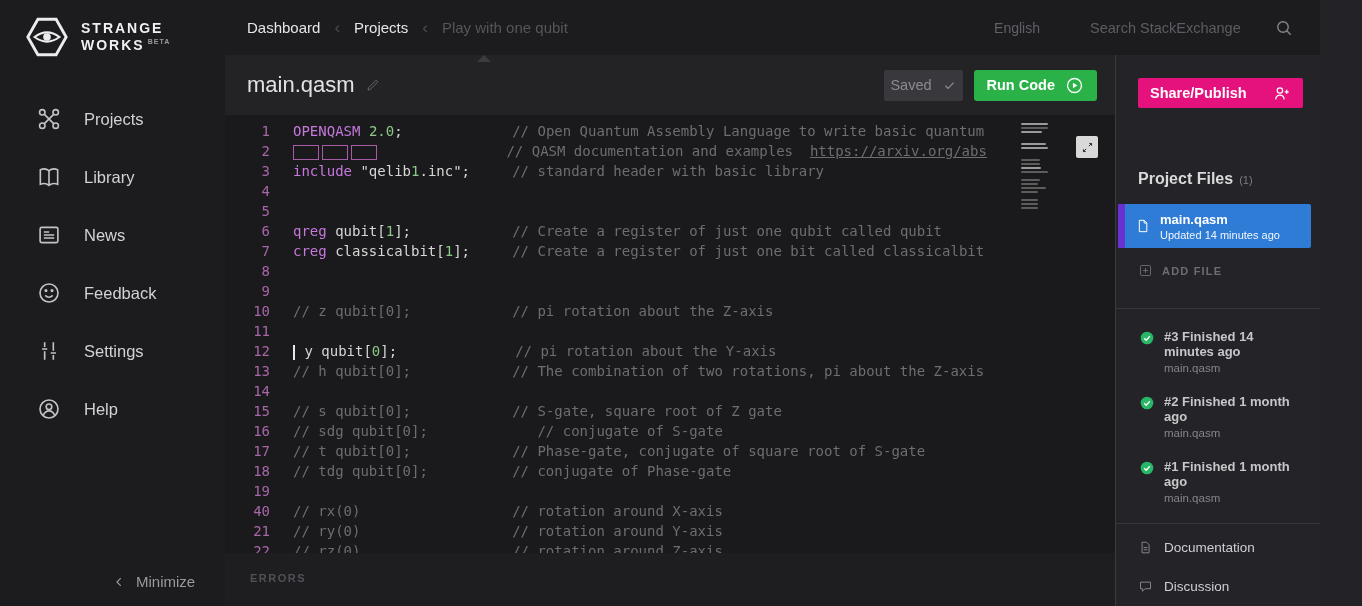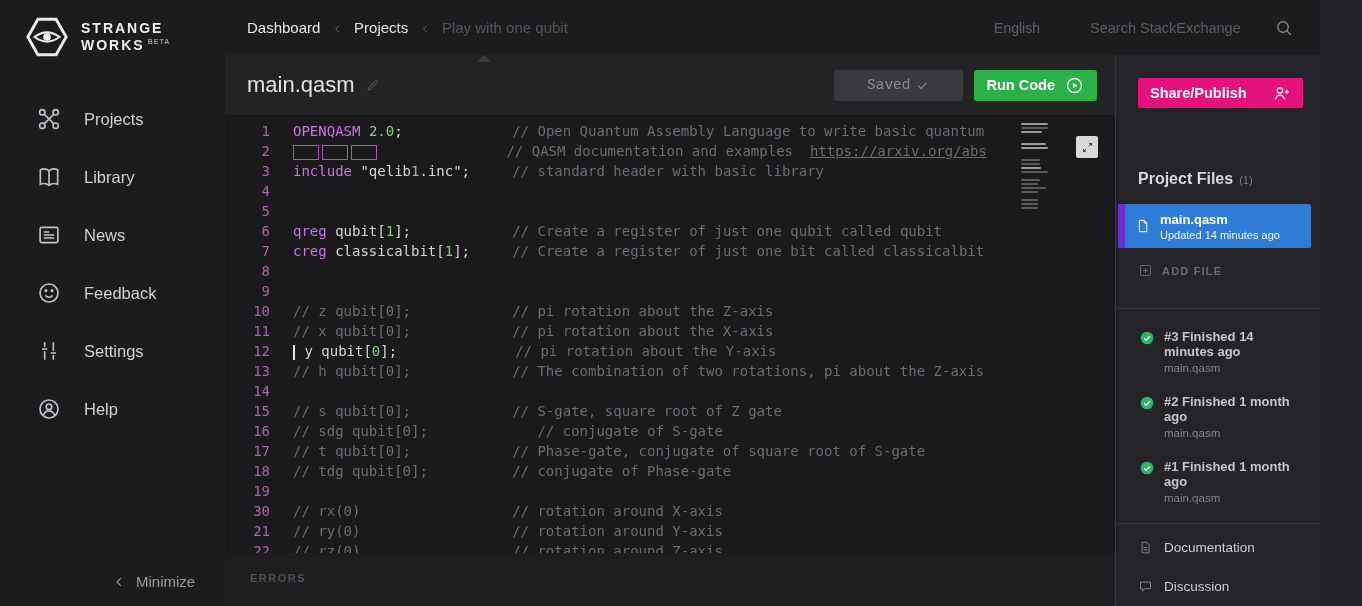--- a/index.html
+++ b/index.html
@@ -35,21 +35,21 @@
   .search-ic svg{width:20px;height:20px;display:block}
 
   .content-row{flex:1;display:flex;min-height:0}
   .editor-col{width:890px;background:#232326;display:flex;flex-direction:column;position:relative;flex-shrink:0}
   .notch{position:absolute;top:0;left:252px;width:0;height:0;border-left:7px solid transparent;border-right:7px solid transparent;border-bottom:7px solid #3b3b40}
 
   .editor-head{height:60px;display:flex;align-items:center;padding:0 18px 0 22px;flex-shrink:0}
   .file-title{font-size:22px;font-weight:500;color:#e2e2e4}
   .edit-ic{color:#66666c;margin-left:10px;cursor:pointer}
   .edit-ic svg{width:16px;height:16px;display:block}
-  .btn-saved{margin-left:auto;background:#39393d;color:#8b8b90;border:0;height:31px;padding:0 33px;font-size:14.5px;border-radius:2px;display:flex;align-items:center;gap:4px;font-family:Liberation Mono, monospace;cursor:pointer}
+  .btn-saved{margin-left:auto;background:#39393d;color:#8b8b90;border:0;height:31px;padding:0 6px;font-size:14.5px;border-radius:2px;display:flex;align-items:center;gap:10px;font-family:Liberation Sans, sans-serif;cursor:pointer}
   .check-ic svg{width:15px;height:15px;display:block}
   .btn-run{margin-left:11px;background:var(--accent-green);color:#fff;border:0;height:31px;padding:0 13px;font-size:14.5px;font-weight:bold;border-radius:3px;display:flex;align-items:center;gap:10px;font-family:inherit;cursor:pointer}
   .play-ic svg{width:19px;height:19px;display:block}
 
   .editor{flex:1;background:#1a1a1c;position:relative;overflow:hidden;padding-top:6px;cursor:text}
   .lines{width:796px;overflow:hidden}
   .cl{display:flex;height:20px;line-height:20px;font-family:"DejaVu Sans Mono",monospace;font-size:14px;white-space:pre;overflow:hidden}
   .ln{width:68px;flex-shrink:0;text-align:right;padding-right:23px;color:var(--line-number)}
   .code{white-space:pre}
   .tk-kw{color:var(--keyword)}
@@ -240,30 +240,30 @@
               <div class="cl"><span class="ln">1</span><span class="code"><span class="tk-kw">OPENQASM</span><span class="tk-pl"> </span><span class="tk-num">2.0</span><span class="tk-pl">;             </span><span class="tk-cm">// Open Quantum Assembly Language to write basic quantum</span></span></div>
               <div class="cl"><span class="ln">2</span><span class="code"><span class="tk-box"></span><span class="tk-box"></span><span class="tk-box"></span><span class="tk-pl">               </span><span class="tk-cm">// QASM documentation and examples  </span><span class="tk-link">https://arxiv.org/abs</span></span></div>
               <div class="cl"><span class="ln">3</span><span class="code"><span class="tk-kw">include</span><span class="tk-pl"> "qelib</span><span class="tk-num">1</span><span class="tk-pl">.inc";     </span><span class="tk-cm">// standard header with basic library</span></span></div>
               <div class="cl"><span class="ln">4</span><span class="code"></span></div>
               <div class="cl"><span class="ln">5</span><span class="code"></span></div>
               <div class="cl"><span class="ln">6</span><span class="code"><span class="tk-kw">qreg</span><span class="tk-pl"> qubit[</span><span class="tk-num">1</span><span class="tk-pl">];            </span><span class="tk-cm">// Create a register of just one qubit called qubit</span></span></div>
               <div class="cl"><span class="ln">7</span><span class="code"><span class="tk-kw">creg</span><span class="tk-pl"> classicalbit[</span><span class="tk-num">1</span><span class="tk-pl">];     </span><span class="tk-cm">// Create a register of just one bit called classicalbit</span></span></div>
               <div class="cl"><span class="ln">8</span><span class="code"></span></div>
               <div class="cl"><span class="ln">9</span><span class="code"></span></div>
               <div class="cl"><span class="ln">10</span><span class="code"><span class="tk-cm">// z qubit[0];            // pi rotation about the Z-axis</span></span></div>
-              <div class="cl"><span class="ln">11</span><span class="code"><span class="tk-cm">// x qubit[0];            // pi rotation about the X-axis</span></span></div>
+              <div class="cl"><span class="ln">11</span></div>
               <div class="cl"><span class="ln">12</span><span class="code"><span class="tk-cursor"></span><span class="tk-pl"> y qubit[</span><span class="tk-num">0</span><span class="tk-pl">];              </span><span class="tk-cm">// pi rotation about the Y-axis</span></span></div>
               <div class="cl"><span class="ln">13</span><span class="code"><span class="tk-cm">// h qubit[0];            // The combination of two rotations, pi about the Z-axis</span></span></div>
               <div class="cl"><span class="ln">14</span><span class="code"></span></div>
               <div class="cl"><span class="ln">15</span><span class="code"><span class="tk-cm">// s qubit[0];            // S-gate, square root of Z gate</span></span></div>
               <div class="cl"><span class="ln">16</span><span class="code"><span class="tk-cm">// sdg qubit[0];             // conjugate of S-gate</span></span></div>
               <div class="cl"><span class="ln">17</span><span class="code"><span class="tk-cm">// t qubit[0];            // Phase-gate, conjugate of square root of S-gate</span></span></div>
               <div class="cl"><span class="ln">18</span><span class="code"><span class="tk-cm">// tdg qubit[0];          // conjugate of Phase-gate</span></span></div>
               <div class="cl"><span class="ln">19</span><span class="code"></span></div>
-              <div class="cl"><span class="ln">30</span><span class="code"><span class="tk-cm">// rx(0)                  // rotation around X-axis</span></span></div>
+              <div class="cl"><span class="ln">40</span><span class="code"><span class="tk-cm">// rx(0)                  // rotation around X-axis</span></span></div>
               <div class="cl"><span class="ln">21</span><span class="code"><span class="tk-cm">// ry(0)                  // rotation around Y-axis</span></span></div>
               <div class="cl"><span class="ln">22</span><span class="code"><span class="tk-cm">// rz(0)                  // rotation around Z-axis</span></span></div>
             </div>
           <div class="minimap">
               <div class="mm-line" style="width: 27.06px; background: rgb(154, 154, 154);"></div>
               <div class="mm-line" style="width: 26.73px; background: rgb(92, 92, 92);"></div>
               <div class="mm-line" style="width: 20.79px; background: rgb(154, 154, 154);"></div>
               <div class="mm-line" style="width: 0px; background: transparent;"></div>
               <div class="mm-line" style="width: 0px; background: transparent;"></div>
               <div class="mm-line" style="width: 25.41px; background: rgb(154, 154, 154);"></div>

